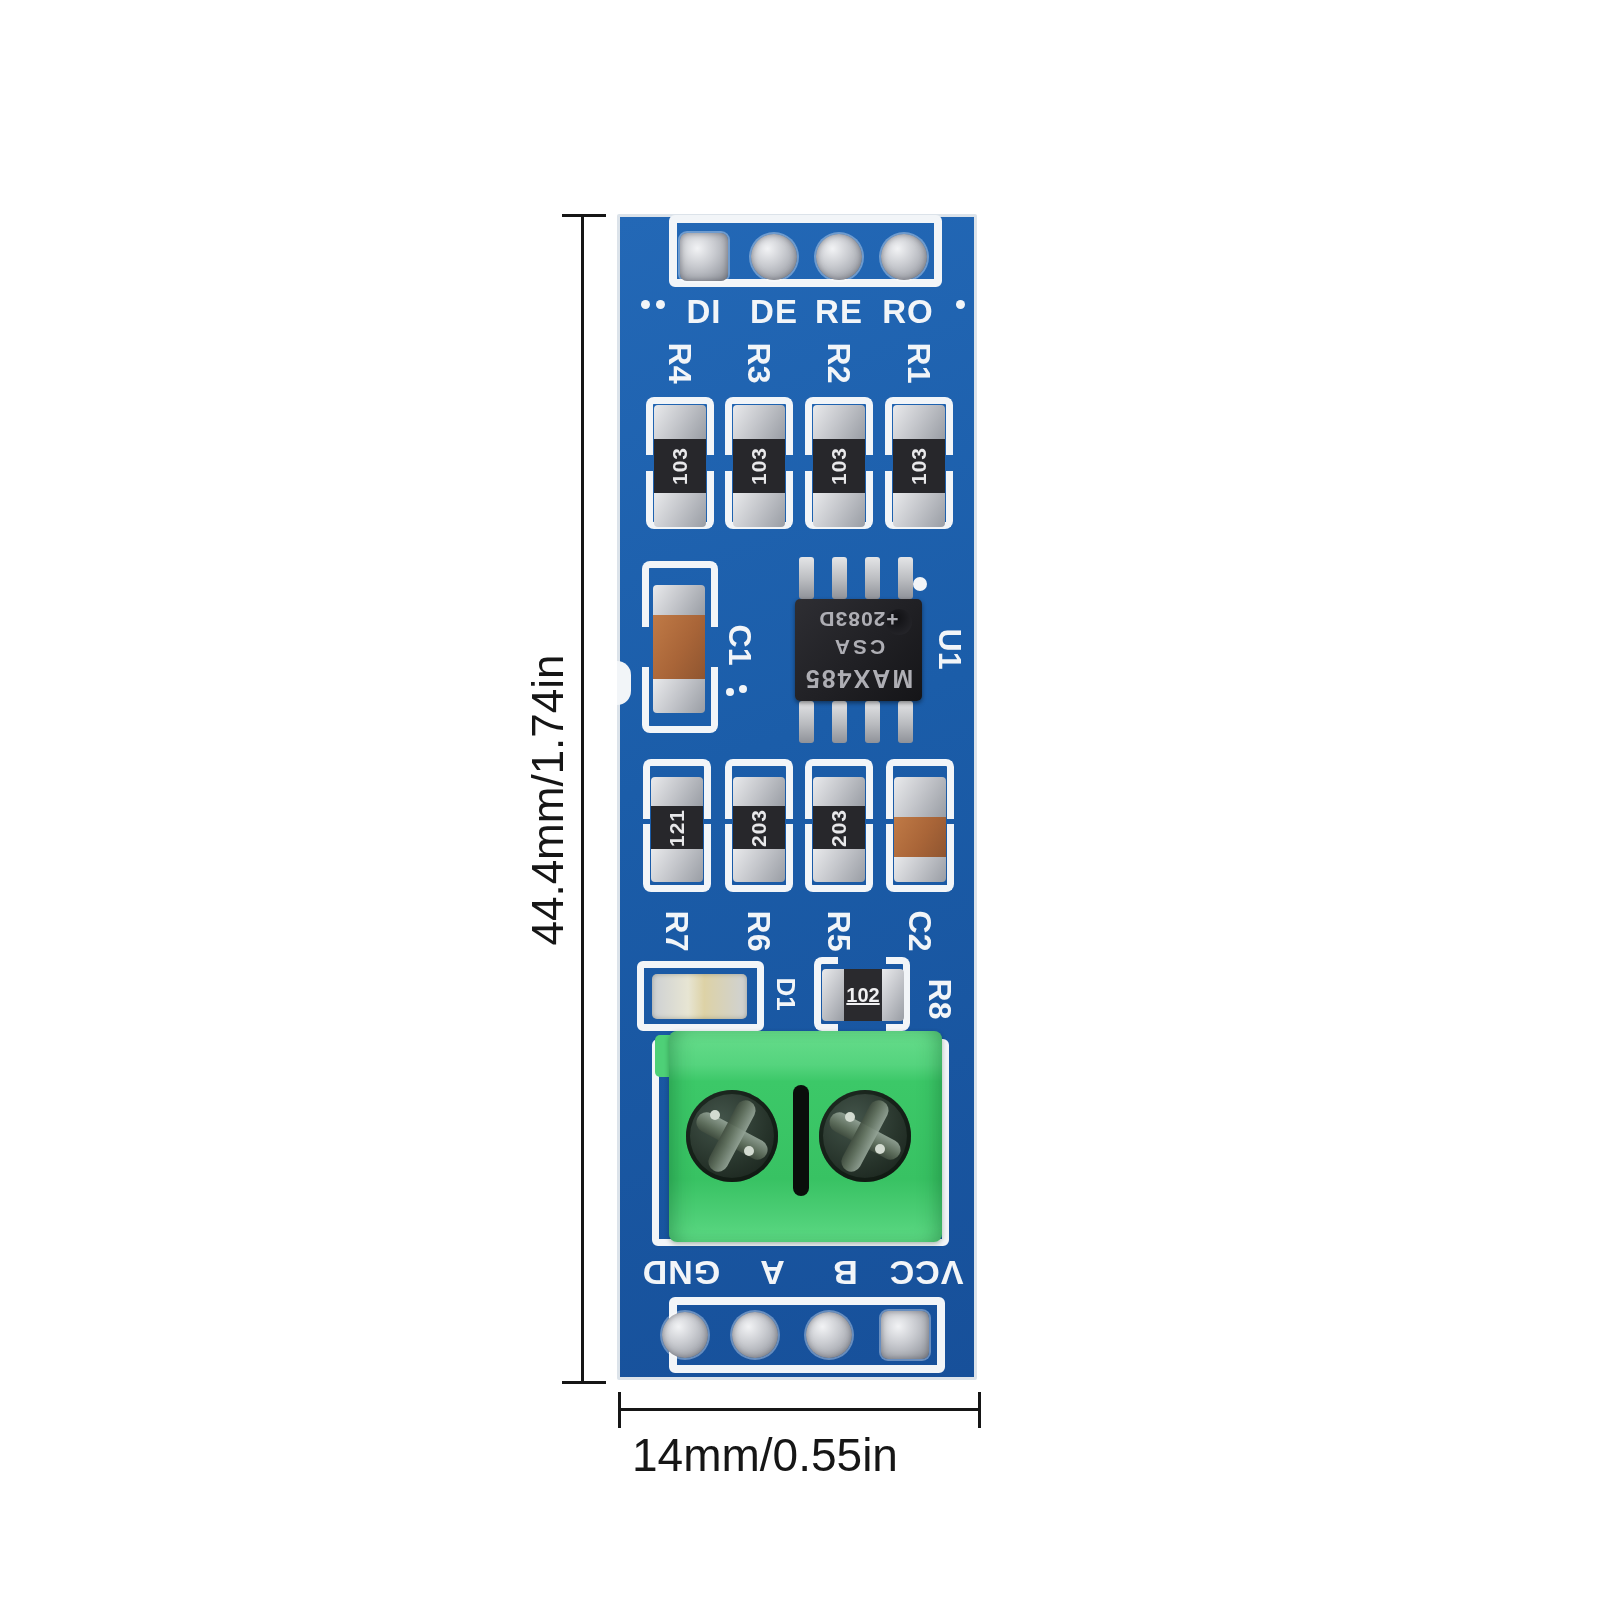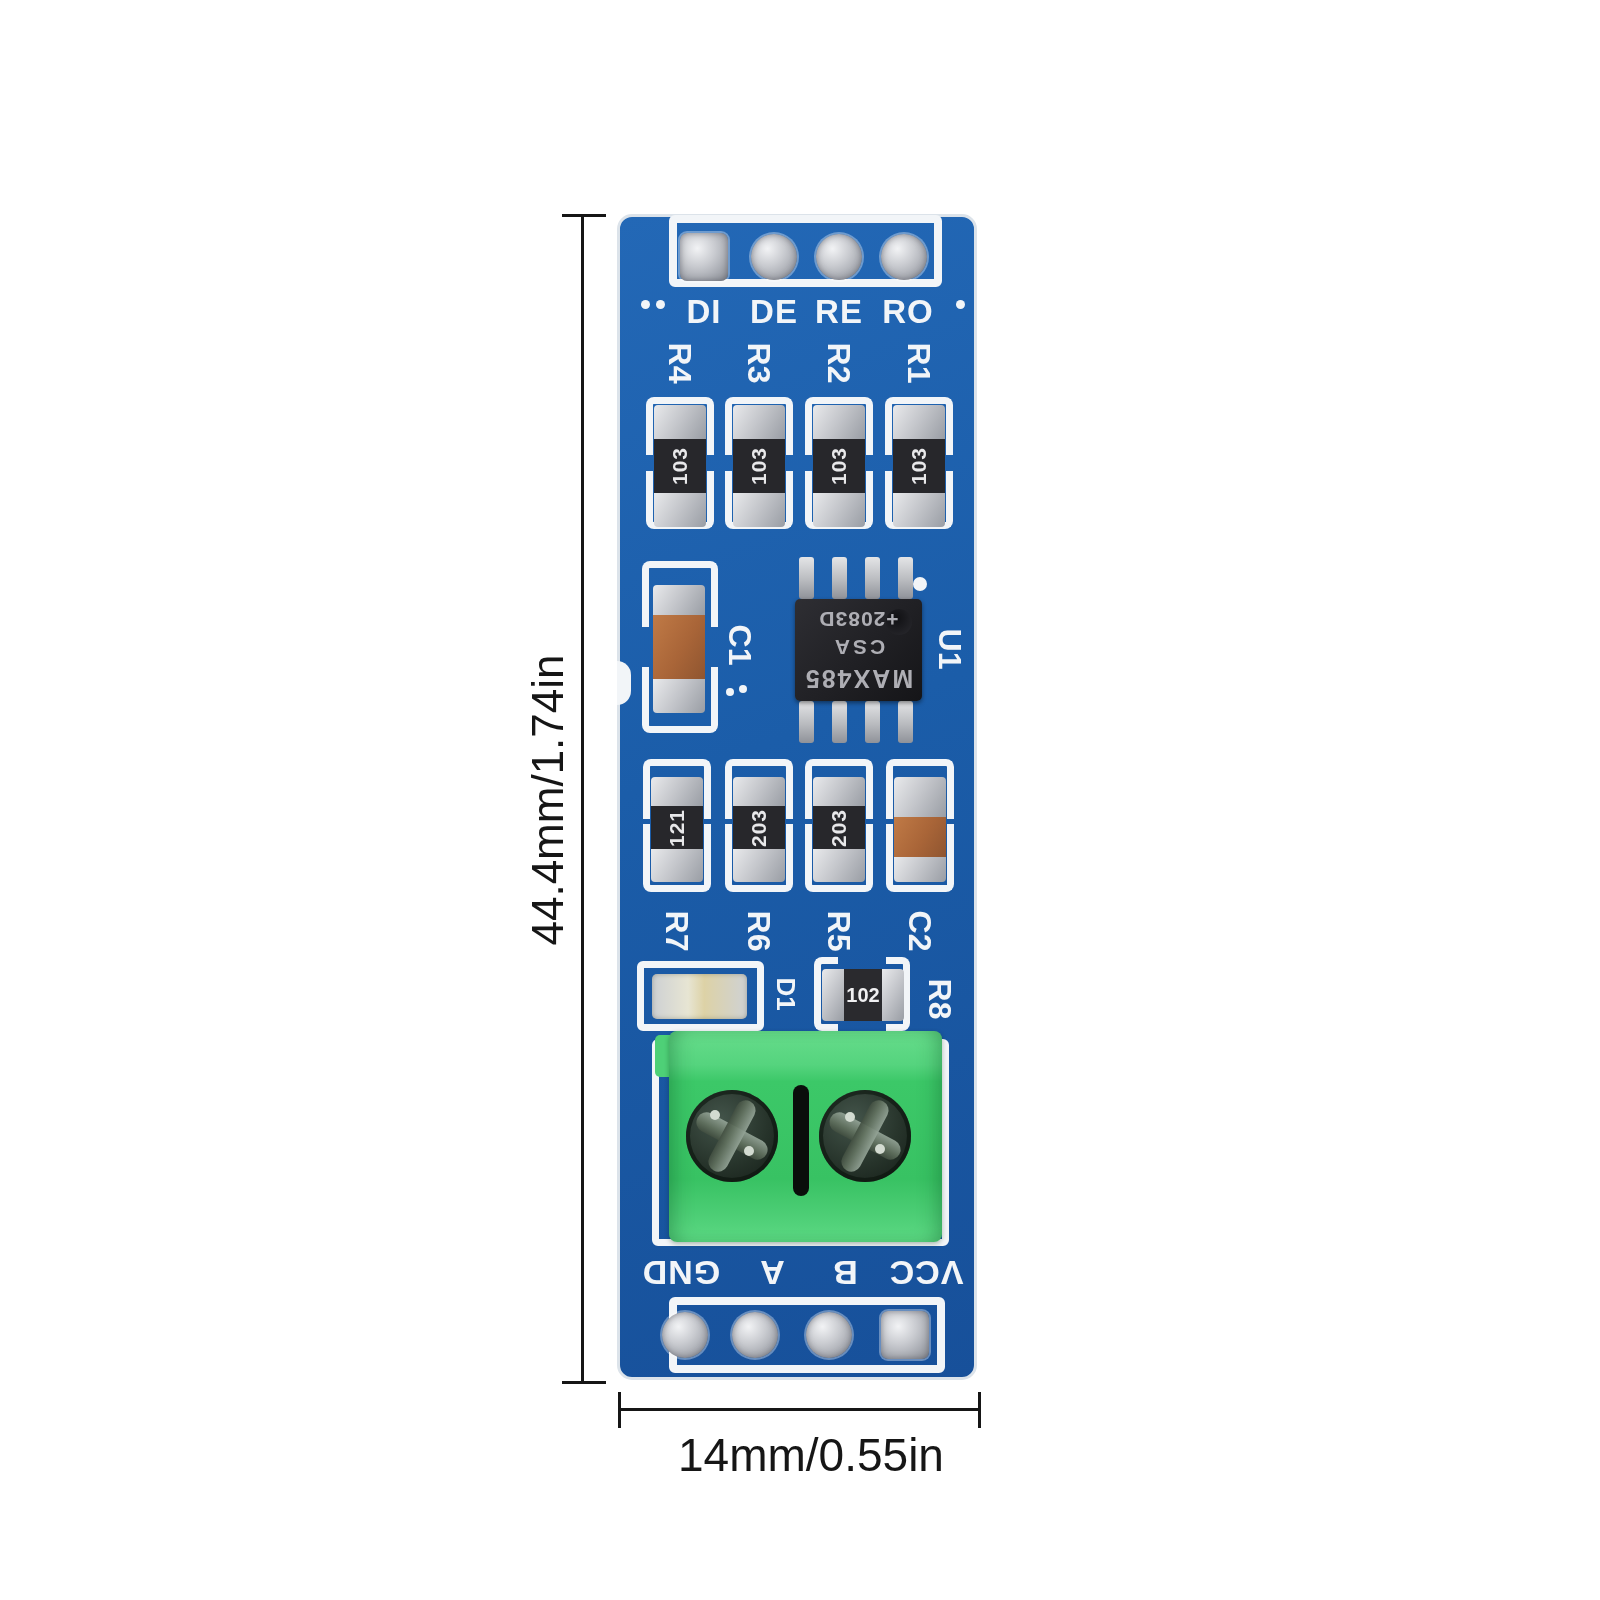--- a/index.html
+++ b/index.html
@@ -12,21 +12,21 @@
 
   
   .dim { background:var(--ink); }
   .dim-label { color:var(--ink); text-align:center; }
   .dim-label.v { transform:rotate(-90deg); transform-origin:center; font-size:44px; }
   .dim-label.h { font-size:46px; }
 
   
   .pcb {
     position:absolute; left:617px; top:214px; width:360px; height:1166px;
-    box-sizing:border-box; border:3px solid #dce3ea; border-radius:15px;
+    box-sizing:border-box; border:3px solid #dce3ea; border-radius:2px;
     background:linear-gradient(160deg,#2368b6 0%, #1b5da9 45%, #17509a 100%);
   }
   .pcb > * { position:absolute; }
 
   .silk-rect { box-sizing:border-box; border:8px solid var(--silk); border-radius:6px; background:transparent; }
   .staple { box-sizing:border-box; border:7px solid var(--silk); background:transparent; }
   .staple.t { border-bottom:none; border-radius:8px 8px 0 0; }
   .staple.b { border-top:none; border-radius:0 0 8px 8px; }
   .staple.l { border-right:none; border-radius:8px 0 0 8px; }
   .staple.r { border-left:none; border-radius:0 8px 8px 0; }
@@ -60,21 +60,21 @@
   .chip-dimple { position:absolute; right:10px; top:10px; width:26px; height:26px; border-radius:50%;
     background:radial-gradient(circle at 40% 35%, #101013, #2a2a2f); }
   .dot { border-radius:50%; background:var(--silk); }
 
   .led-body { border-radius:5px;
     background:linear-gradient(90deg,#cdd0d3 0%, #e7e5d3 38%, #ddd2a6 55%, #cfd2d4 100%);
     box-shadow:inset 0 0 5px rgba(80,80,60,.4); }
   .r8-body { display:flex; border-radius:4px; overflow:hidden; }
   .r8-body .smd-cap { width:22px; }
   .r8-mid { width:38px; background:#2a2a2e; display:flex; align-items:center; justify-content:center;
-    color:#f0f0f2; font-size:20px; font-weight:bold; }
+    color:#f0f0f2; font-size:20px; font-weight:bold;text-decoration:underline; }
 
   .terminal-green { border-radius:8px;
     background:linear-gradient(180deg,#66dc8b 0%, #55d47e 16%, #3cc868 24%, #38c263 70%, #4bcd74 86%, #5cd983 100%);
     box-shadow:inset 14px 0 20px -10px rgba(0,70,25,.35), inset -14px 0 20px -10px rgba(0,70,25,.35), 0 2px 5px rgba(0,40,10,.3); }
   .screw { width:92px; height:92px; border-radius:50%;
     background:radial-gradient(circle at 38% 32%, #43544a 0%, #27342b 55%, #131c16 100%);
     box-shadow:inset 0 0 0 4px rgba(8,16,10,.55); }
   .screw .bar { position:absolute; left:50%; top:50%; width:78px; height:20px; margin:-10px 0 0 -39px;
     border-radius:10px; background:linear-gradient(180deg,#94a497 0%, #61715f 60%, #424f41 100%); opacity:.92; }
   .screw .b1 { transform:rotate(28deg); } .screw .b2 { transform:rotate(118deg); }
@@ -87,21 +87,21 @@
 <div class="canvas">
 
   <div class="abs dim" style="left:581px; top:216px; width:3px; height:1167px;"></div>
   <div class="abs dim" style="left:562px; top:214px; width:44px; height:3px;"></div>
   <div class="abs dim" style="left:562px; top:1381px; width:44px; height:3px;"></div>
   <div class="abs dim-label v" style="left:378px; top:772px; width:340px; height:56px; line-height:56px;">44.4mm/1.74in</div>
 
   <div class="abs dim" style="left:618px; top:1408px; width:363px; height:3px;"></div>
   <div class="abs dim" style="left:618px; top:1392px; width:3px; height:36px;"></div>
   <div class="abs dim" style="left:978px; top:1392px; width:3px; height:36px;"></div>
-  <div class="abs dim-label h" style="left:631px; top:1428px; width:360px;text-align:center;">14mm/0.55in</div>
+  <div class="abs dim-label h" style="left:585px; top:1428px; width:360px;text-align:center;">14mm/0.55in</div>
 
   <div class="pcb">
 
     <div class="silk-rect" style="left:49px; top:-2px; width:273px; height:72px;"></div>
     <div class="pad sq" style="left:60px; top:16px;"></div>
     <div class="pad" style="left:131px; top:17px;"></div>
     <div class="pad" style="left:196px; top:17px;"></div>
     <div class="pad" style="left:261px; top:17px;"></div>
 
     <div class="silk-label" style="left:54px; top:76px; width:60px;">DI</div>

